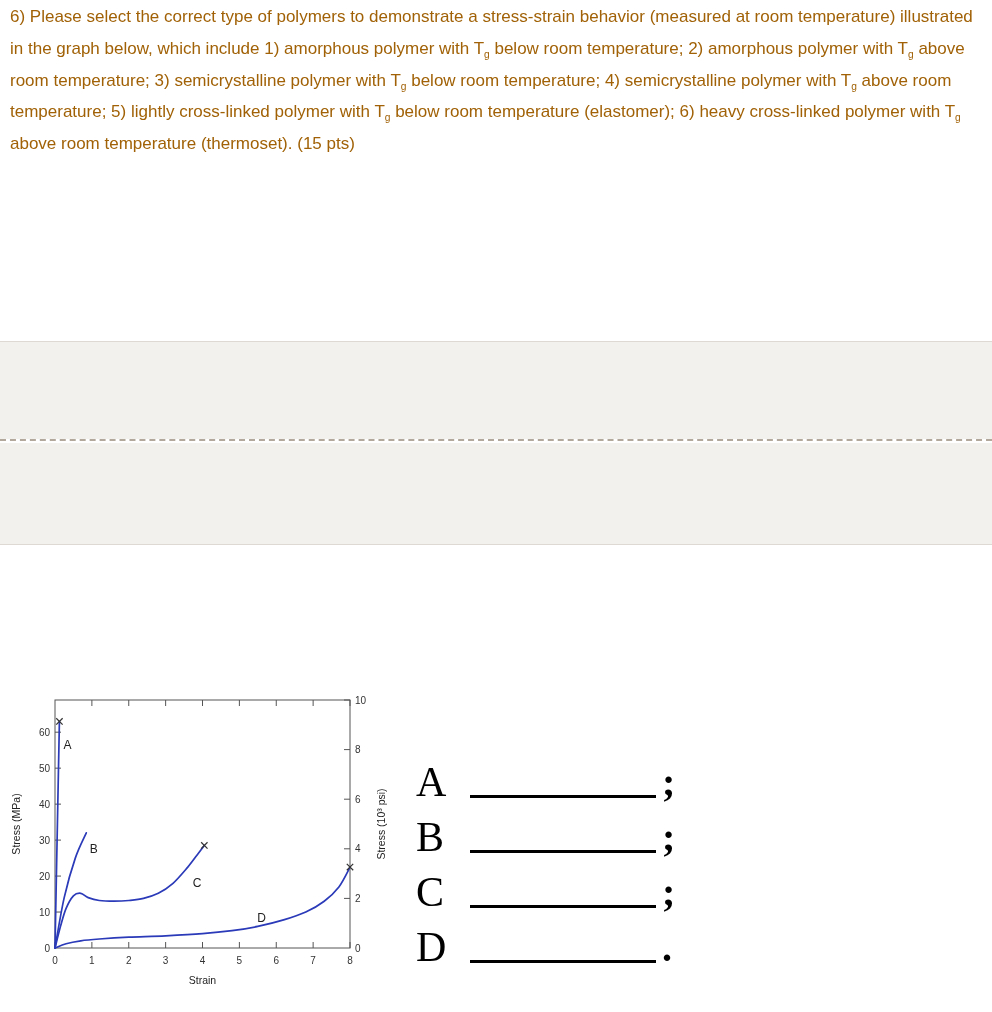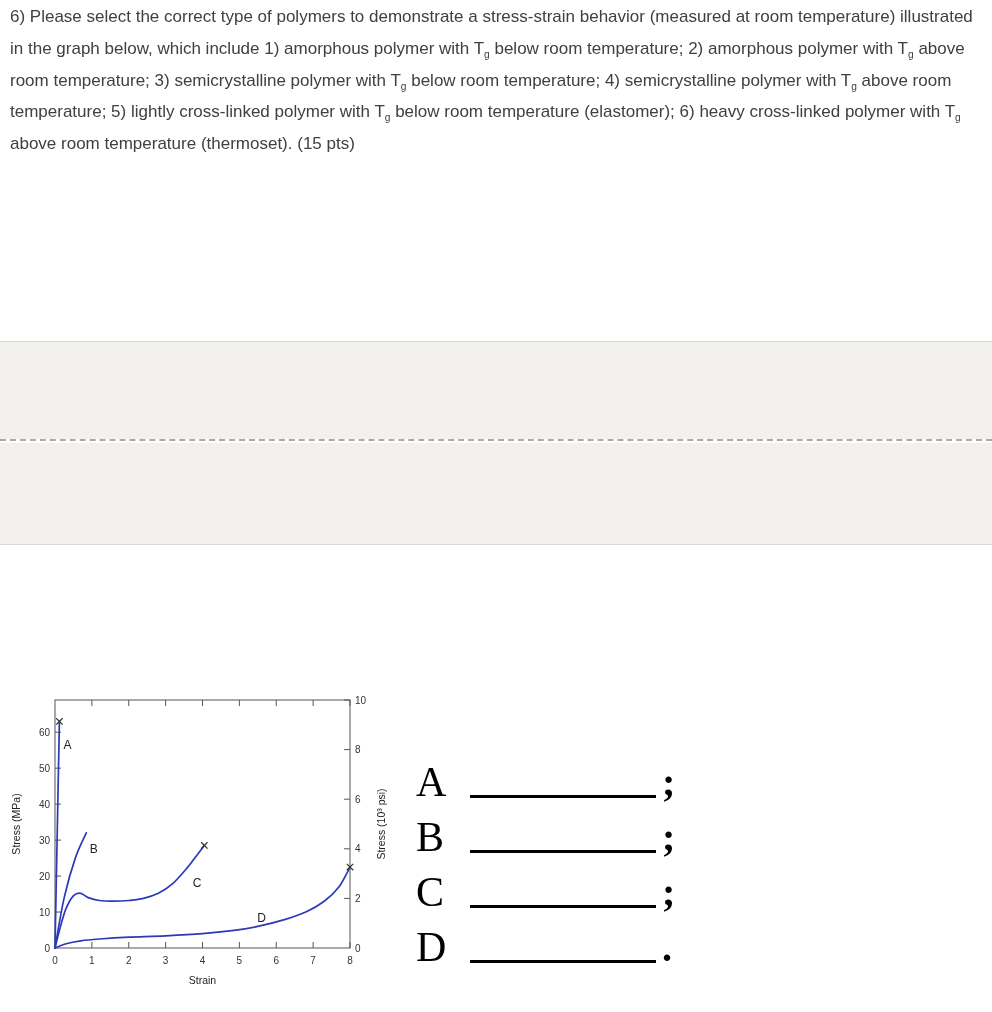--- a/index.html
+++ b/index.html
@@ -2,21 +2,21 @@
 <html><head>
 <meta charset="utf-8">
 <style>
   html,body { margin:0; padding:0; }
   body {
     width:992px; height:1012px; background:#ffffff; position:relative;
     font-family:"Liberation Sans", sans-serif; overflow:hidden;
   }
   .question {
     position:absolute; left:10px; top:1px; width:976px;
-    font-size:17px; line-height:31.8px; color:#404040; margin:0;
+    font-size:17px; line-height:31.8px; color:#a16207; margin:0;
   }
   .question sub { font-size:0.6em; line-height:0; }
   .band { position:absolute; left:0; width:992px; background:#f2f1ee; }
   .band-top { top:341px; height:97px; border-top:1px solid #ded9d3; }
   .band-bottom { top:443px; height:101px; border-bottom:1px solid #ded9d3; }
   .dashed-sep { position:absolute; left:0; top:439px; width:992px; height:0; border-top:2px dashed #b2a89c; }
   .chart-wrap { position:absolute; left:8px; top:690px; width:392px; height:314px; }
   .chart-wrap svg text { font-family:"Liberation Sans", sans-serif; }
   .answers { position:absolute; left:416px; top:748px; }
   .ans-row { display:flex; align-items:flex-end; height:55px; }

